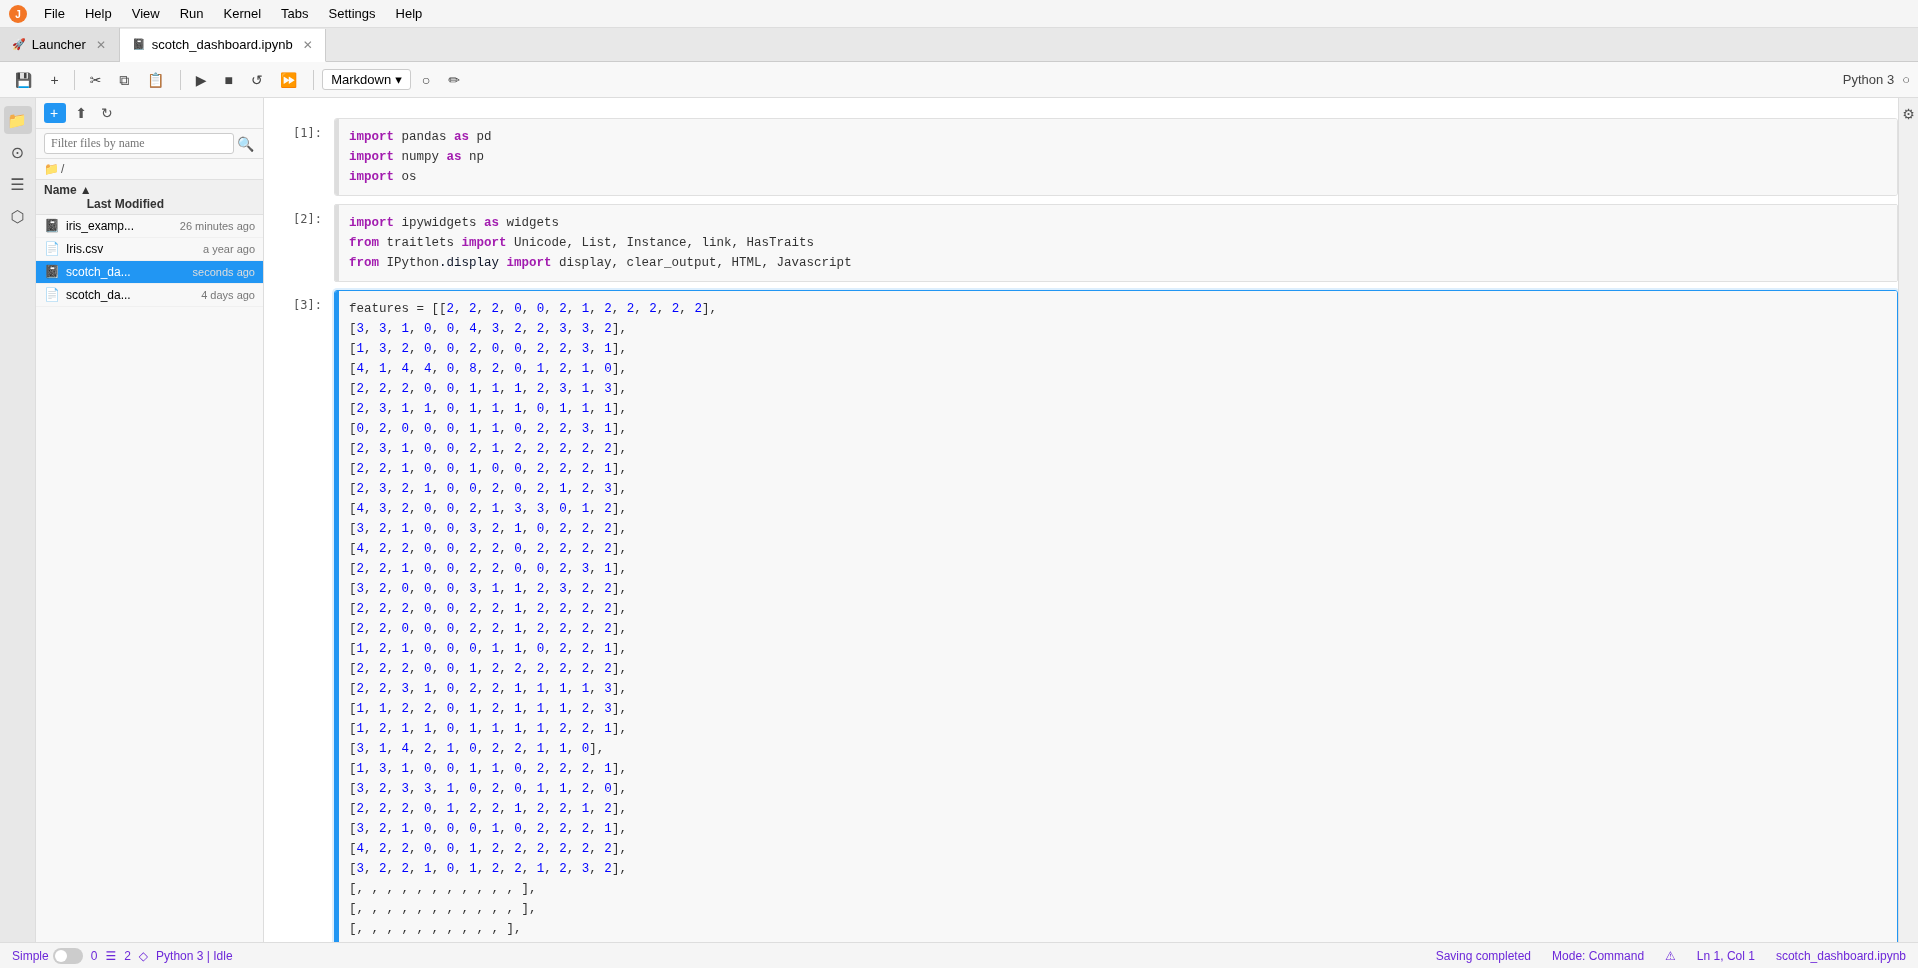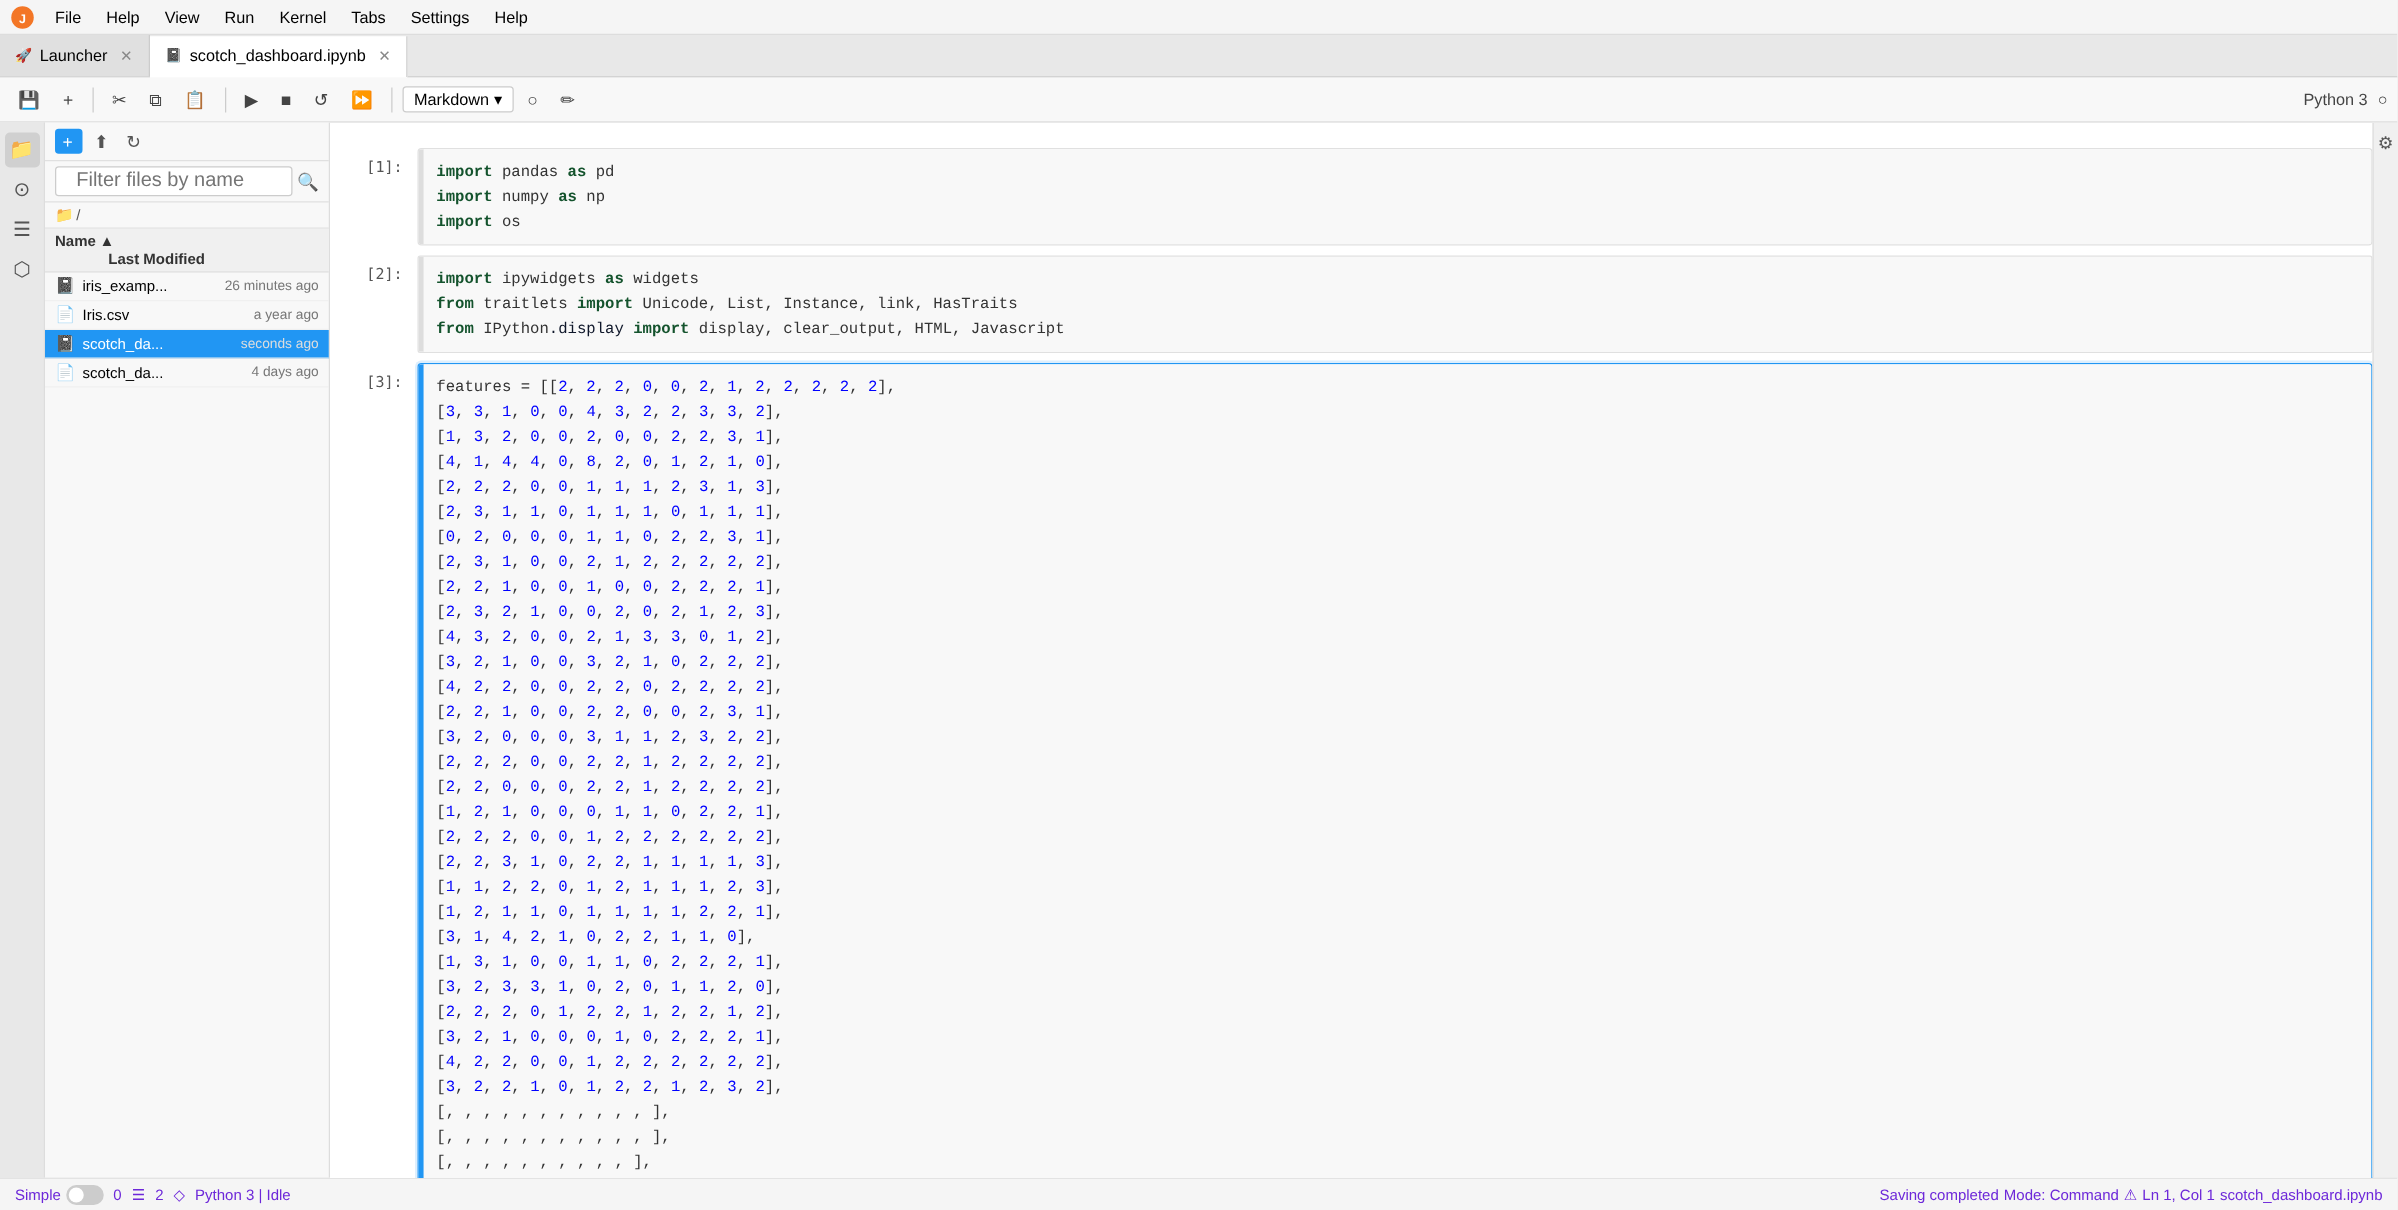--- a/index.html
+++ b/index.html
@@ -55,21 +55,21 @@
       display: flex; flex-direction: column; align-items: center; padding: 8px 0; gap: 4px;
     }
     .sidebar-icon { width: 28px; height: 28px; display: flex; align-items: center; justify-content: center; border-radius: 4px; cursor: pointer; font-size: 16px; color: #555; }
     .sidebar-icon.active { background: #d0d0d0; }
     .file-browser-toolbar {
       display: flex; align-items: center; padding: 4px 8px; gap: 4px; border-bottom: 1px solid #e0e0e0;
     }
     .fb-btn { padding: 2px 6px; background: #2196F3; color: #fff; border: none; border-radius: 3px; cursor: pointer; font-size: 14px; display: flex; align-items: center; gap: 2px; }
     .fb-icon-btn { padding: 3px 5px; background: transparent; border: none; cursor: pointer; font-size: 14px; color: #555; border-radius: 3px; }
     .search-bar { display: flex; align-items: center; padding: 4px 8px; border-bottom: 1px solid #e0e0e0; }
-    .search-input { width: 100%; padding: 2px 16px; border: 1px solid #ccc; border-radius: 3px; font-size: 16px; }
+    .search-input { width: 100%; padding: 2px 6px; border: 1px solid #ccc; border-radius: 3px; font-size: 12px; font-family: Liberation Serif, serif; }
     .search-icon-btn { margin-left: 4px; cursor: pointer; color: #555; font-size: 14px; }
 
     .breadcrumb { padding: 3px 8px; font-size: 12px; color: #555; border-bottom: 1px solid #e0e0e0; display: flex; align-items: center; gap: 2px; }
 
     .file-list-header {
       display: flex; padding: 3px 8px; font-size: 12px; font-weight: bold; color: #333;
       border-bottom: 1px solid #e0e0e0; background: #f0f0f0; flex-direction: column;
     }
     .col-name { flex: 1; display: flex; align-items: center; gap: 3px; cursor: pointer; }
     .col-modified { width: 120px; text-align: right; cursor: pointer; }
@@ -92,35 +92,35 @@
 
     .notebook-title { padding: 10px 60px 20px; font-size: 26px; font-weight: bold; color: #333; }
 
     .cell { display: flex; margin-bottom: 8px; }
     .cell-prompt { width: 70px; text-align: right; padding: 8px 12px 0 0; font-size: 12px; color: #555; font-family: monospace; flex-shrink: 0; }
     .cell-left-bar { width: 4px; background: #2196F3; flex-shrink: 0; }
     .cell-content { display: flex; }
     .cell-code { flex: 1; padding: 8px 10px; font-family: 'Courier New', monospace; font-size: 12.5px; line-height: 1.6; background: #f8f8f8; white-space: pre; color: #333; }
 
     
-    .kw { color: #14532d; font-weight: bold; }
+    .kw { color: #a21caf; font-weight: bold; }
     .fn { color: #0f172a; }
     .num { color: #0000FF; }
 
     
     .settings-panel { width: 20px; background: #f0f0f0; border-left: 1px solid #ddd; display: flex; flex-direction: column; align-items: center; padding: 4px 0; }
     .settings-btn { font-size: 14px; cursor: pointer; color: #555; padding: 4px; }
 
     
     .status-bar {
       height: 26px; background: #f5f5f5; border-top: 1px solid #ddd;
       display: flex; align-items: center; padding: 0 12px; font-size: 12px; color: #6d28d9; gap: 12px;
     }
     .status-left { display: flex; align-items: center; gap: 8px; }
-    .status-right { margin-left: auto; display: flex; gap: 4px; }
+    .status-right { margin-left: auto; display: flex; gap: 21px; }
     .toggle { display: flex; align-items: center; gap: 4px; }
     .toggle-switch { width: 30px; height: 16px; background: #ccc; border-radius: 8px; position: relative; cursor: pointer; }
     .toggle-switch::after { content: ''; width: 12px; height: 12px; background: #fff; border-radius: 50%; position: absolute; top: 2px; left: 2px; transition: left 0.2s; }
 
     .left-panel { display: flex; }
   </style>
 </head>
 <body>
 
 <div id="app">

